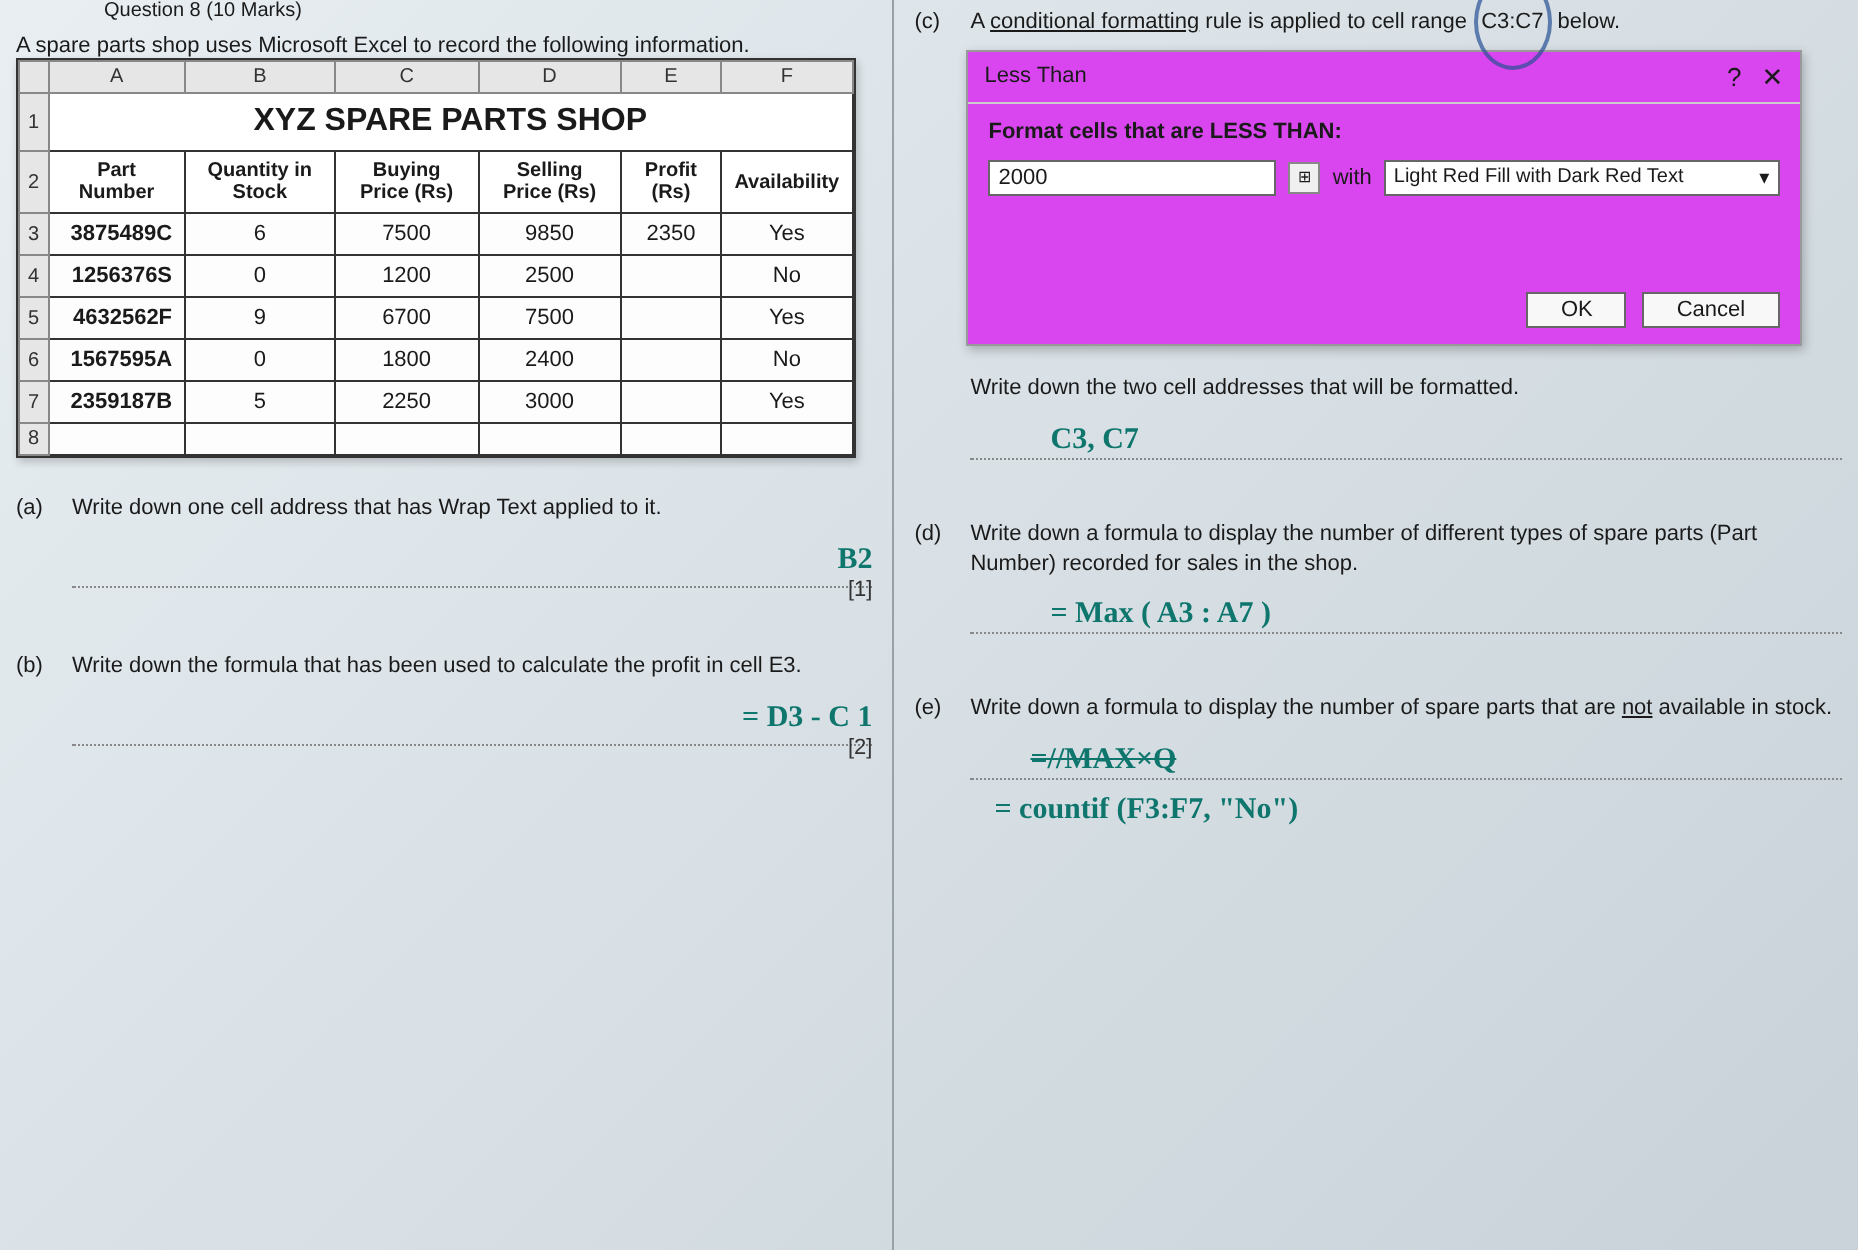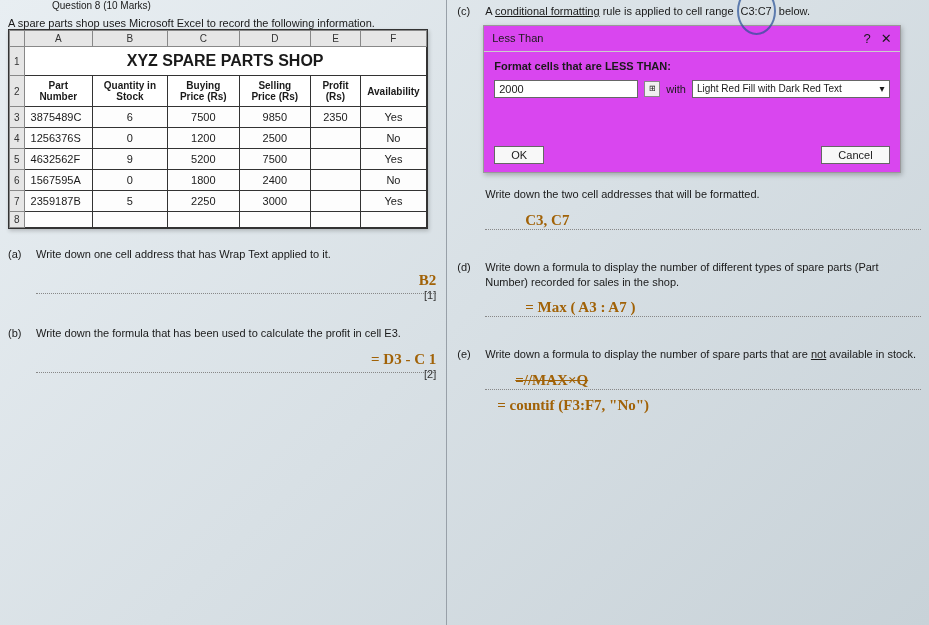--- a/index.html
+++ b/index.html
@@ -31,37 +31,37 @@
       border: 1px solid #888;
       font-weight: normal;
       font-size: 10px;
       text-align: center;
       padding: 2px 4px;
       color: #333;
     }
     .excel-table td { border: 1px solid #333; padding: 4px 6px; text-align: center; font-size: 11px; }
     .title-row td { font-weight: bold; font-size: 16px; background: #fff; text-align: center; padding:5px; }
     .hdr-row td { font-weight: bold; font-size: 10px; line-height: 1.1; background:#fff; }
-    .data-row td:nth-child(2) { text-align: left; font-weight: normal; }
+    .data-row td:nth-child(2) { text-align: right; font-weight: bold; }
     .q { display: flex; font-size: 11px; margin-bottom: 6px; line-height: 1.35; }
     .q-label { width: 28px; flex-shrink: 0; }
     .q-text { flex: 1; }
     .answer-line {
       border-bottom: 1px dotted #888;
       margin: 10px 0 4px 28px;
       height: 22px;
       display: flex;
       align-items: flex-end;
       justify-content: space-between;
       padding-bottom: 2px;
       flex-direction: column;
     }
     .handwriting {
       font-family: 'Comic Sans MS', cursive;
-      color: #a16207;
+      color: #0f766e;
       font-size: 15px;
       font-weight: bold;
       padding-left: 60px;
     }
     .mark { font-size: 11px; color: #333; padding-left: 6px; }
     .gap { height: 28px; }
     .underl { text-decoration: underline; }
     .circled { border: 2px solid rgba(40,80,150,0.7); border-radius: 50%; padding: 16px 2px; }
     
     .dialog {
@@ -73,21 +73,21 @@
       width: 90%;
     }
     .dlg-hdr { display: flex; justify-content: space-between; align-items: center; padding: 5px 8px; border-bottom: 1px solid #ccc; font-size:11px; }
     .dlg-close { display: flex; gap: 10px; font-size: 13px; }
     .dlg-body { padding: 8px 10px; }
     .dlg-sub { font-weight: bold; font-size: 11px; margin-bottom: 8px; }
     .dlg-row { display: flex; align-items: center; gap: 6px; margin-bottom: 22px; }
     .dlg-input { border: 1px solid #666; background: #fff; padding: 2px 4px; flex: 1; font-size:11px; height:18px; display:flex; align-items:center; }
     .dlg-picker { width: 16px; height: 16px; border: 1px solid #888; background:#f0f0f0; font-size:8px; display:flex; align-items:center; justify-content:center; }
     .dlg-select { border: 1px solid #666; background: #fff; padding: 2px 4px; font-size:10px; flex:1.4; height:18px; display:flex; align-items:flex-start; justify-content:space-between; }
-    .dlg-btns { display: flex; justify-content: space-between; gap: 8px; margin-top: 48px; }
+    .dlg-btns { display: flex; justify-content: flex-end; gap: 8px; margin-top: 48px; }
     .dlg-btn { border: 1px solid #666; background: #f8f8f8; padding: 2px 16px; font-size: 11px; }
     .strikeout { text-decoration: line-through; margin-top: 24px; }
     .bold { font-weight: normal; }
     .small-answer-line {
        border-bottom: 1px dotted #888;
        margin: 8px 0 2px 28px;
        height: 20px;
        display:flex; align-items:flex-end;
     }
     .small-answer-line .handwriting { padding-left: 40px; }
@@ -141,21 +141,21 @@
               <td>0</td>
               <td>1200</td>
               <td>2500</td>
               <td></td>
               <td>No</td>
             </tr>
         <tr class="data-row">
               <td class="rowhdr">5</td>
               <td>4632562F</td>
               <td>9</td>
-              <td>5200</td>
+              <td>6700</td>
               <td>7500</td>
               <td></td>
               <td>Yes</td>
             </tr>
         <tr class="data-row">
               <td class="rowhdr">6</td>
               <td>1567595A</td>
               <td>0</td>
               <td>1800</td>
               <td>2400</td>

